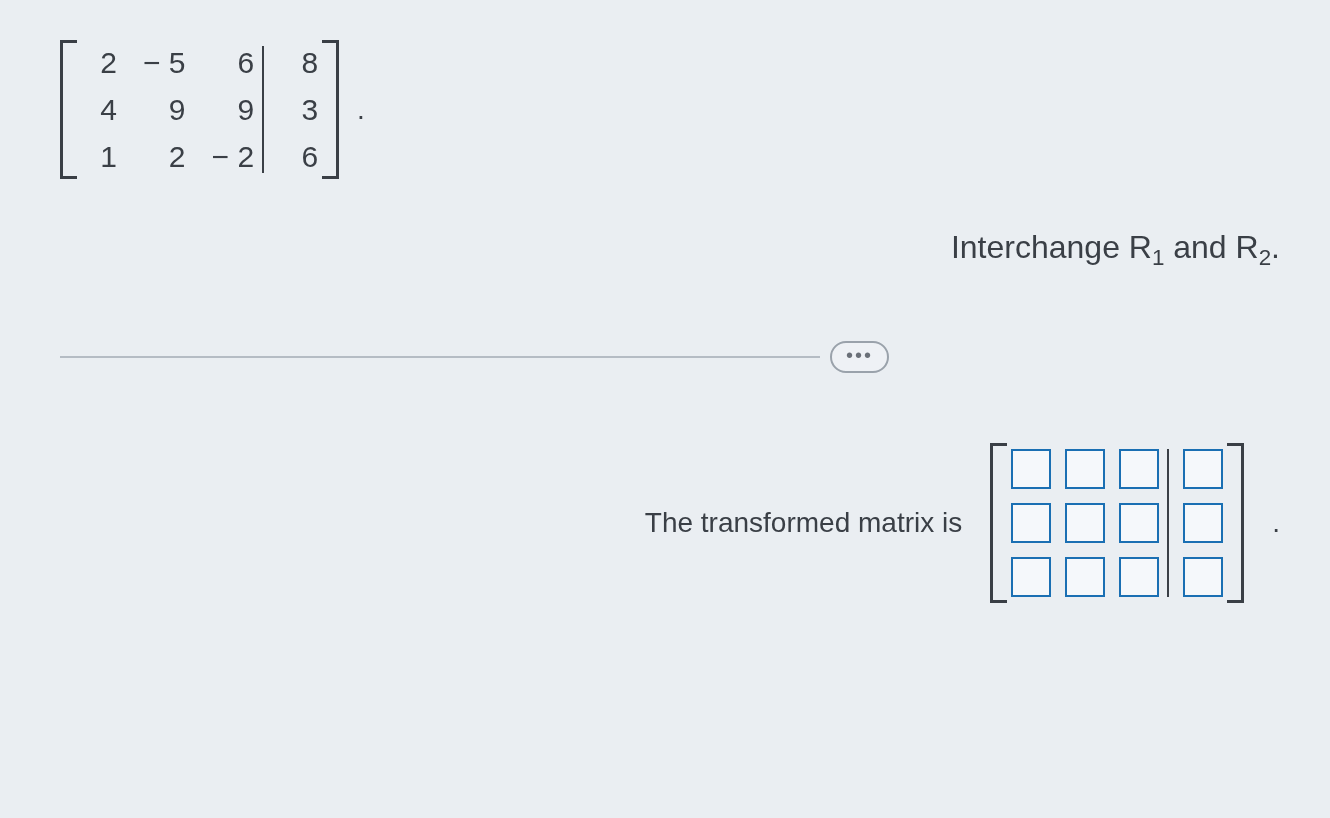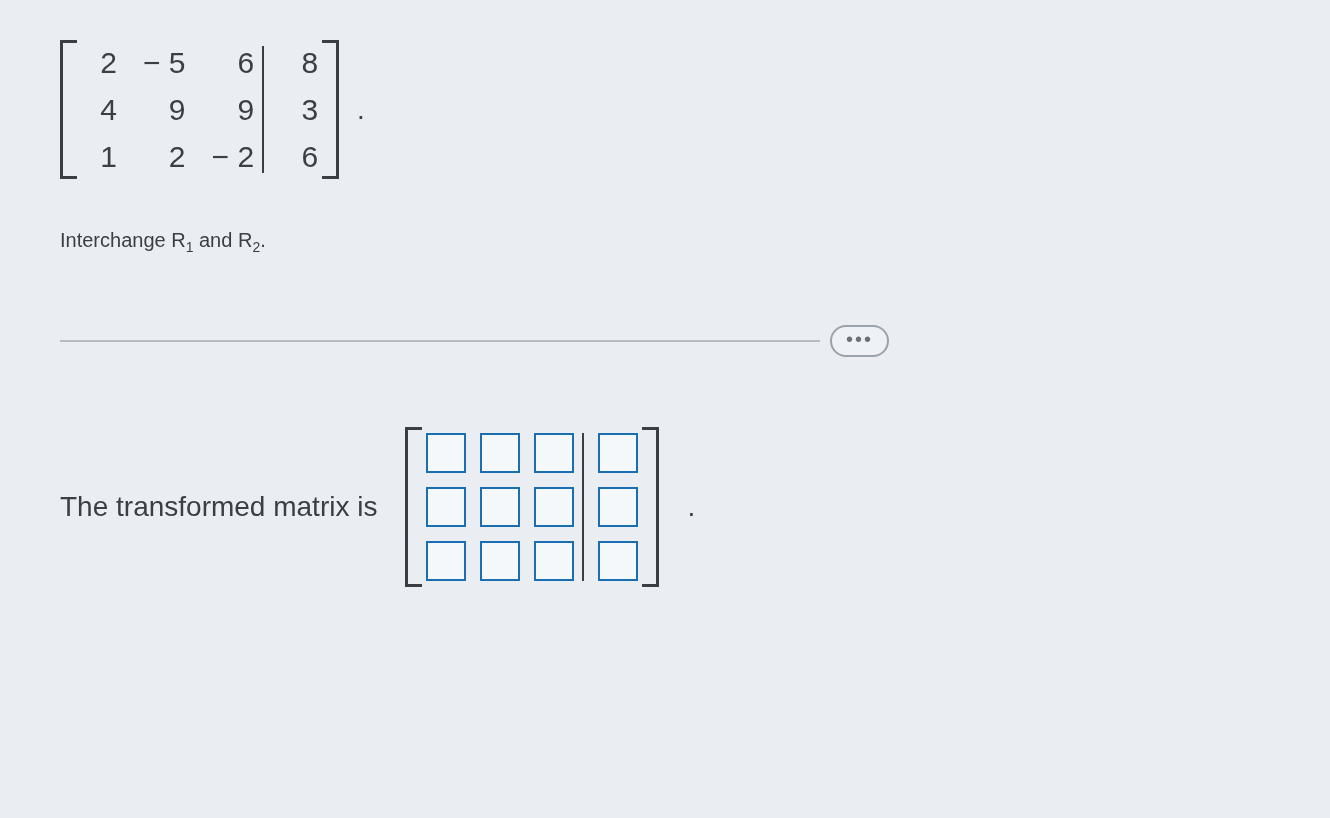--- a/index.html
+++ b/index.html
@@ -74,22 +74,23 @@
   }
   .aug-sep {
     width: 2px;
     background: #3a3f46;
     margin: 0 8px;
   }
   .period {
     font-size: 28px;
   }
   .interchange {
-    font-size: 20px;
+    font-size: 32px;
     margin-bottom: 70px;
+    text-align: right;
   }
   .sub { font-size: 0.7em; vertical-align: sub; }
   .divider-row {
     display: flex;
     align-items: center;
     margin-bottom: 70px;
   }
   .divider-line {
     height: 2px;
     background: #b5bcc4;
@@ -104,20 +105,21 @@
     color: #6a7078;
     font-size: 20px;
     letter-spacing: 2px;
     line-height: 1;
   }
   .answer-row {
     display: flex;
     align-items: center;
     gap: 28px;
     font-size: 28px;
+    justify-content: flex-end;
   }
   .answer-matrix-main {
     display: grid;
     grid-template-columns: repeat(3, auto);
     column-gap: 14px;
     row-gap: 14px;
   }
   .answer-matrix-aug {
     display: grid;
     grid-template-columns: auto;

